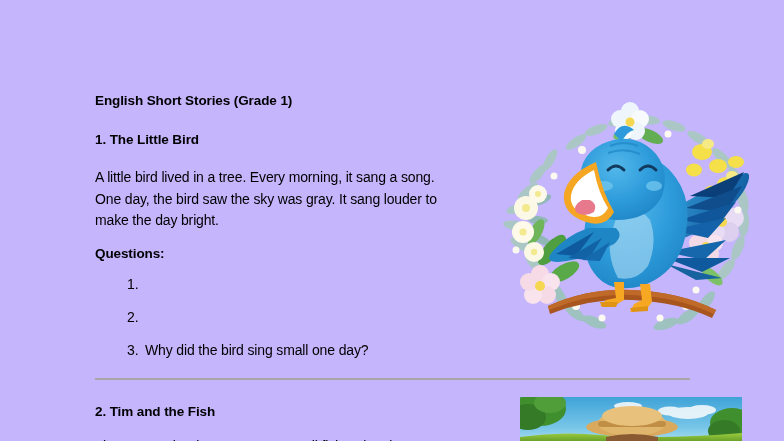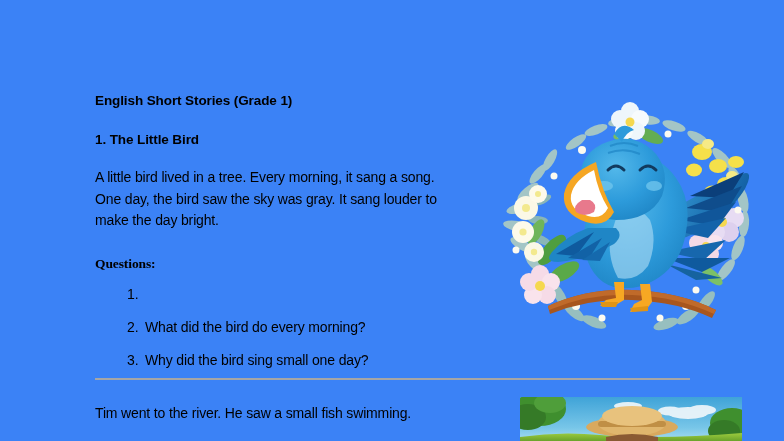--- a/index.html
+++ b/index.html
@@ -14,21 +14,21 @@
   body {
     font-family: "Liberation Sans", sans-serif;
     color: #000000;
     position: relative;
   }
 
   .page {
     position: relative;
     width: 784px;
     height: 441px;
-    background: #3b82f6;
+    background: #c4b5fd;
   }
 
   
   .text-col {
     position: absolute;
     left: 95px;
     top: 92px;
     width: 370px;
   }
 
@@ -46,31 +46,30 @@
     font-weight: bold;
     letter-spacing: -0.1px;
     line-height: 17px;
     margin-bottom: 19px;
   }
 
   .story-body {
     font-size: 14px;
     line-height: 21.5px;
     letter-spacing: -0.15px;
-    margin-bottom: 23px;
+    margin-bottom: 13px;
     width: 366px;
   }
 
   .questions-label {
     font-size: 13.5px;
     font-weight: bold;
     letter-spacing: -0.1px;
     line-height: 17px;
     margin-bottom: 12px;
-    font-family: Liberation Serif, serif;
   }
 
   .q-list {
     list-style: none;
     margin: 0;
     padding: 0;
   }
 
   .q-item {
     display: flex;
@@ -152,21 +151,20 @@
     <p class="story-body">A little bird lived in a tree. Every morning, it sang a song. One day, the bird saw the sky was gray. It sang louder to make the day bright.</p>
 
     <div class="questions-label">Questions:</div>
 
     <ol class="q-list">
       <li class="q-item">
         <span class="q-num">1.</span>
       </li>
       <li class="q-item">
         <span class="q-num">2.</span>
-        <span class="q-text">What did the bird do every morning?</span>
       </li>
       <li class="q-item">
         <span class="q-num">3.</span>
         <span class="q-text">Why did the bird sing small one day?</span>
       </li>
     </ol>
   </div>
 
   <div class="bird-figure">
     <svg viewBox="0 0 285 245" xmlns="http://www.w3.org/2000/svg">
@@ -392,20 +390,21 @@
           <path d="M110 202 L128 202 L126 207 L112 207 Z"></path>
           <path d="M140 208 L158 206 L158 211 L142 212 Z"></path>
         </g>
       </g>
     </svg>
   </div>
 
   <hr class="divider">
 
   <div class="section-two">
+    <div class="story-heading">2. Tim and the Fish</div>
     <p class="story-body">Tim went to the river. He saw a small fish swimming.</p>
   </div>
 
   <div class="photo-figure">
     <svg viewBox="0 0 222 44" preserveAspectRatio="none" xmlns="http://www.w3.org/2000/svg">
       <defs>
         <linearGradient id="skyGrad" x1="0" y1="0" x2="0" y2="1">
           <stop offset="0%" stop-color="#3fa3d8"></stop>
           <stop offset="70%" stop-color="#78c6e8"></stop>
           <stop offset="100%" stop-color="#a7dcef"></stop>

